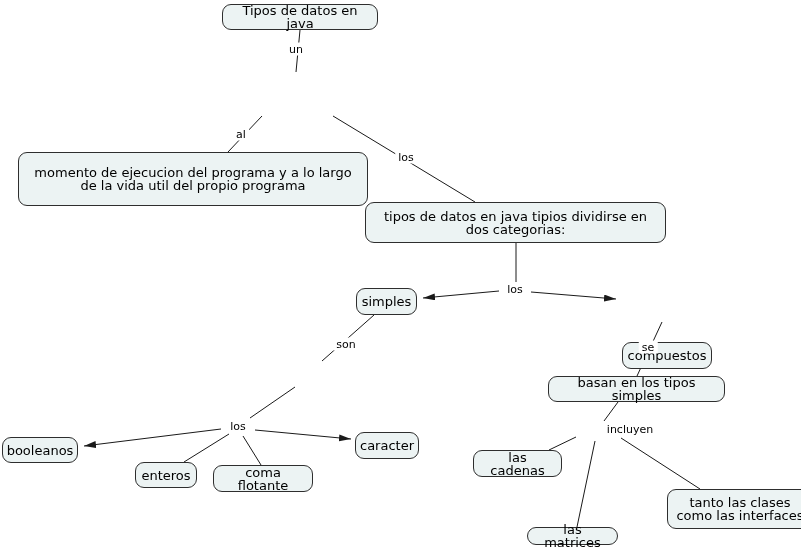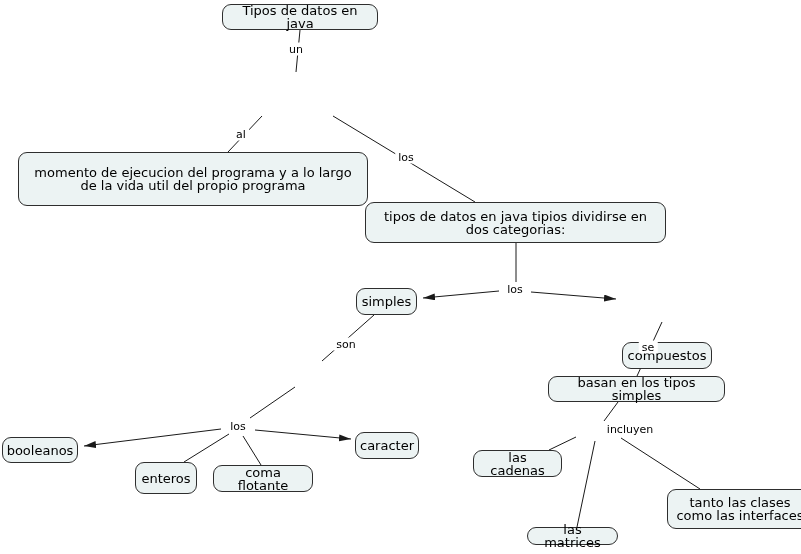--- a/index.html
+++ b/index.html
@@ -80,21 +80,21 @@
 
   <div class="node" style="left:356px; top:288px; width:61px; height:27px;">simples</div>
 
   <div class="node" style="left:622px; top:295px; width:90px; height:27px;margin-top:47px;">compuestos</div>
 
 
   <div class="node" style="left:548px; top:376px; width:177px; height:26px;">basan en los tipos simples</div>
 
   <div class="node" style="left:2px; top:437px; width:76px; height:26px;">booleanos</div>
 
-  <div class="node" style="left:135px; top:462px; width:62px; height:32px;text-align:center;">enteros</div>
+  <div class="node" style="left:135px; top:462px; width:62px; height:26px;text-align:center;">enteros</div>
 
   <div class="node" style="left:213px; top:465px; width:100px; height:27px;">coma flotante</div>
 
   <div class="node" style="left:355px; top:432px; width:64px; height:27px;">caracter</div>
 
   <div class="node" style="left:473px; top:450px; width:89px; height:27px;">las cadenas</div>
 
   <div class="node" style="left:527px; top:527px; width:91px; height:18px;">las matrices</div>
 
   <div class="node" style="left:654px; top:489px; width:146px; height:40px;margin-left:13px;">tanto las clases como las interfaces</div>

